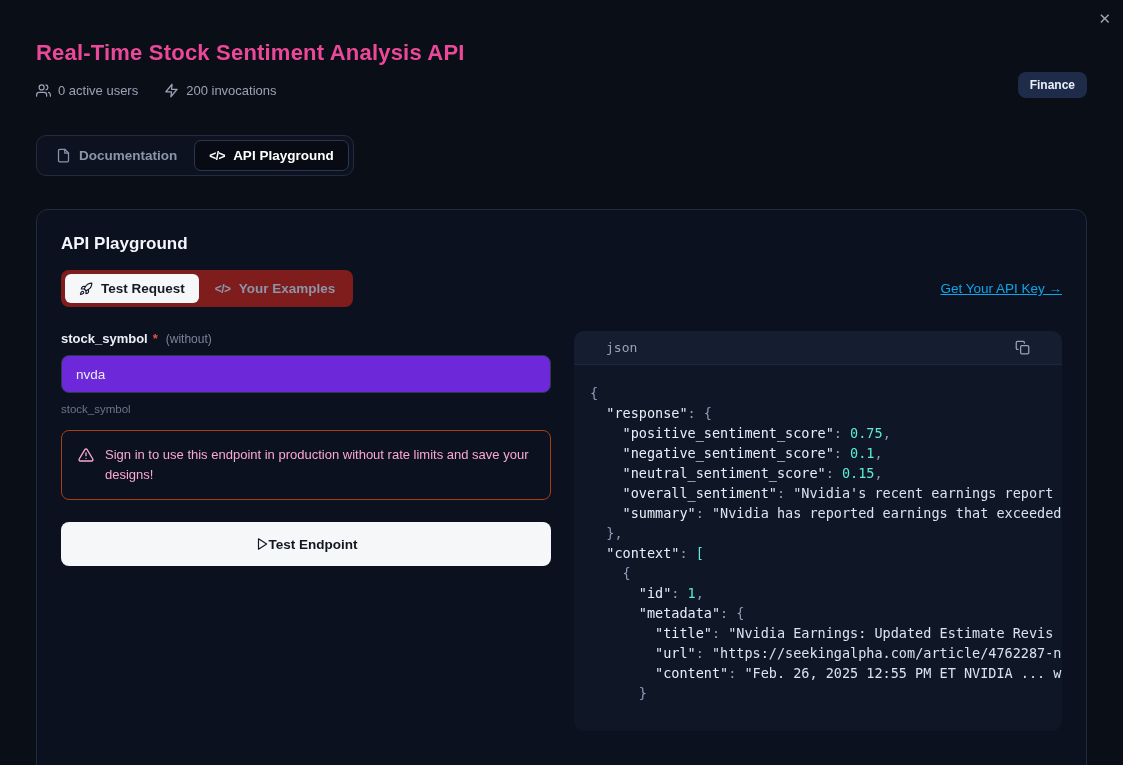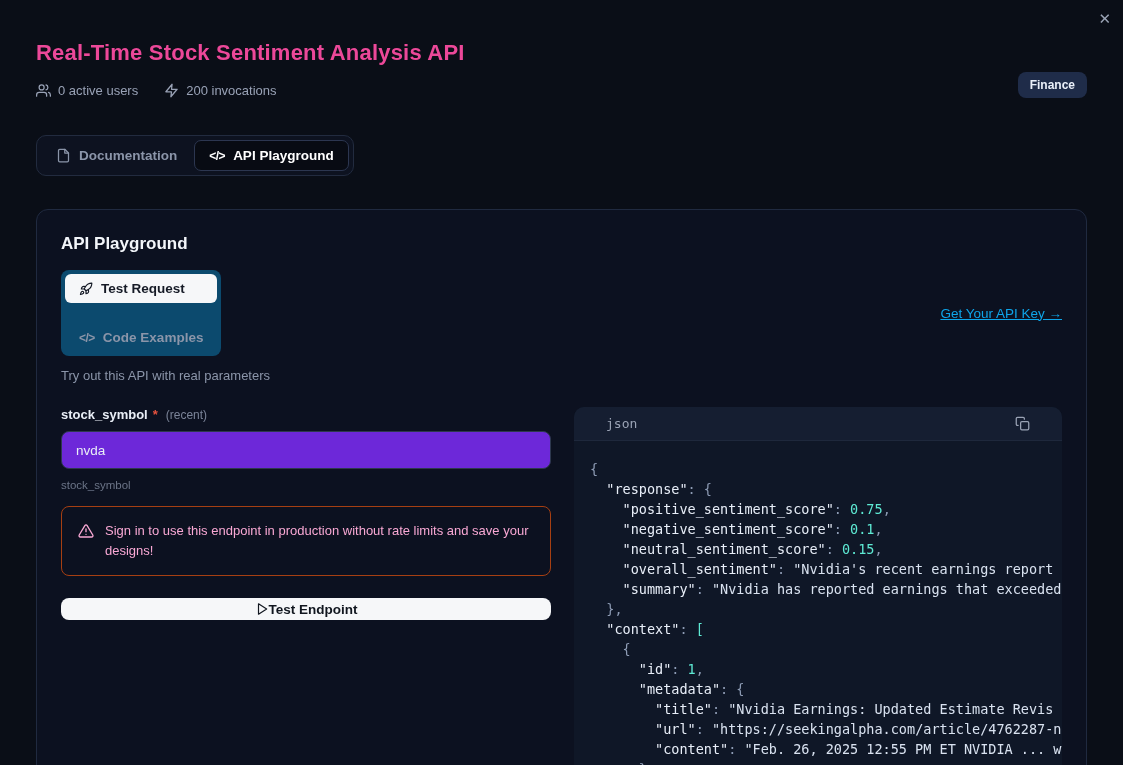--- a/index.html
+++ b/index.html
@@ -30,21 +30,21 @@
     font-family:"Liberation Sans", sans-serif; }
   .mtab svg { width:15px; height:15px; }
   .mtab.active { background:#080b13; border-color:#2c3650; color:#ffffff; }
   .code-glyph { font-size:12px; font-weight:700; letter-spacing:-0.5px; }
 
   .card { margin:33px 36px 0 36px; height:620px; background:#0c1120;
     border:1px solid #202a40; border-radius:12px; padding:24px; position:relative; }
   .card-title { font-size:17px; font-weight:700; color:#f3f6fa; margin-bottom:16px; }
 
   .tabs-row { display:flex; align-items:center; justify-content:space-between; }
-  .sub-tabs { display:inline-flex; gap:20px; padding:4px; background:#0c4a6e; border-radius:8px;flex-direction:column; }
+  .sub-tabs { display:inline-flex; gap:2px; padding:4px; background:#7f1d1d; border-radius:8px; }
   .stab { display:flex; align-items:center; gap:8px; padding:7px 14px; font-size:13.5px; font-weight:600;
     color:#8b95a9; background:transparent; border:none; border-radius:6px; cursor:pointer;
     font-family:"Liberation Sans", sans-serif; }
   .stab svg { width:14px; height:14px; }
   .stab.active { background:#f6f7f9; color:#151a26; }
   .apikey-link { color:#0ea5e9; font-size:13.5px; text-decoration:underline; cursor:pointer; }
 
   .subtitle { margin-top:12px; font-size:13px; color:#8b95a9; }
 
   .columns { display:flex; gap:23px; margin-top:24px; }
@@ -56,21 +56,21 @@
   .field-type { color:#7b8498; font-size:12px; margin-left:3px; }
   .text-input { margin-top:9px; width:100%; height:38px; background:#6d28d9; border:1px solid #2d384e;
     border-radius:8px; color:#e9eef6; font-size:13.5px; padding:0 14px;
     font-family:"Liberation Sans", sans-serif; outline:none; }
   .field-helper { margin-top:10px; font-size:11.5px; color:#6b7487; }
 
   .warning-box { margin-top:15px; display:flex; align-items:flex-start; gap:11px; padding:14px 16px;
     border:1px solid #a63f12; border-radius:8px; color:#f9a8d4; font-size:13px; line-height:1.55; }
   .warning-box svg { width:16px; height:16px; flex:none; margin-top:2px; }
 
-  .test-btn { margin-top:22px; width:100%; height:22px; background:#f6f7f9; border:none; border-radius:8px;
+  .test-btn { margin-top:22px; width:100%; height:44px; background:#f6f7f9; border:none; border-radius:8px;
     display:flex; align-items:center; justify-content:center; color:#11161f; font-weight:700;
     font-size:13.5px; cursor:pointer; font-family:"Liberation Sans", sans-serif; }
   .test-btn svg { width:14px; height:14px; }
 
   .code-panel { flex:1; background:#0f1727; border-radius:10px; overflow:hidden; height:400px;
     display:flex; flex-direction:column; }
   .code-header { flex:none; display:flex; align-items:center; justify-content:space-between;
     background:#151e31; border-bottom:1px solid #1e283c; padding:9px 32px; }
   .code-lang { color:#9aa3b5; font-size:13px; font-family:"DejaVu Sans Mono", monospace; }
   .copy-btn { background:none; border:none; color:#9aa3b5; cursor:pointer; }
@@ -135,34 +135,33 @@
           <svg class="icon" viewBox="0 0 24 24">
               <path d="M4.5 16.5c-1.5 1.26-2 5-2 5s3.74-.5 5-2c.71-.84.7-2.13-.09-2.91a2.18 2.18 0 0 0-2.91-.09z"></path>
               <path d="m12 15-3-3a22 22 0 0 1 2-3.95A12.88 12.88 0 0 1 22 2c0 2.72-.78 7.5-6 11a22.35 22.35 0 0 1-4 2z"></path>
               <path d="M9 12H4s.55-3.03 2-4c1.62-1.08 5 0 5 0"></path>
               <path d="M12 15v5s3.03-.55 4-2c1.08-1.62 0-5 0-5"></path>
             </svg>
           <span>Test Request</span>
         </button>
         <button class="stab">
           <span class="code-glyph">&lt;/&gt;</span>
-          <span>Code Examples</span>
+          <span>Your Examples</span>
         </button>
       </div>
       <a class="apikey-link">Get Your API Key →</a>
     </div>
 
-    <p class="subtitle">Try out this API with real parameters</p>
 
     <div class="columns">
       <div class="left-col">
         <div class="field-label">
           <span class="field-name">stock_symbol</span>
           <span class="field-required">*</span>
-          <span class="field-type">(recent)</span>
+          <span class="field-type">(without)</span>
         </div>
         <input class="text-input" type="text" value="nvda" style="">
         <div class="field-helper">stock_symbol</div>
 
         <div class="warning-box">
           <svg class="icon" viewBox="0 0 24 24">
               <path d="M10.29 3.86 1.82 18a2 2 0 0 0 1.71 3h16.94a2 2 0 0 0 1.71-3L13.71 3.86a2 2 0 0 0-3.42 0z"></path>
               <line x1="12" y1="9" x2="12" y2="13"></line>
               <line x1="12" y1="17" x2="12.01" y2="17"></line>
             </svg>

